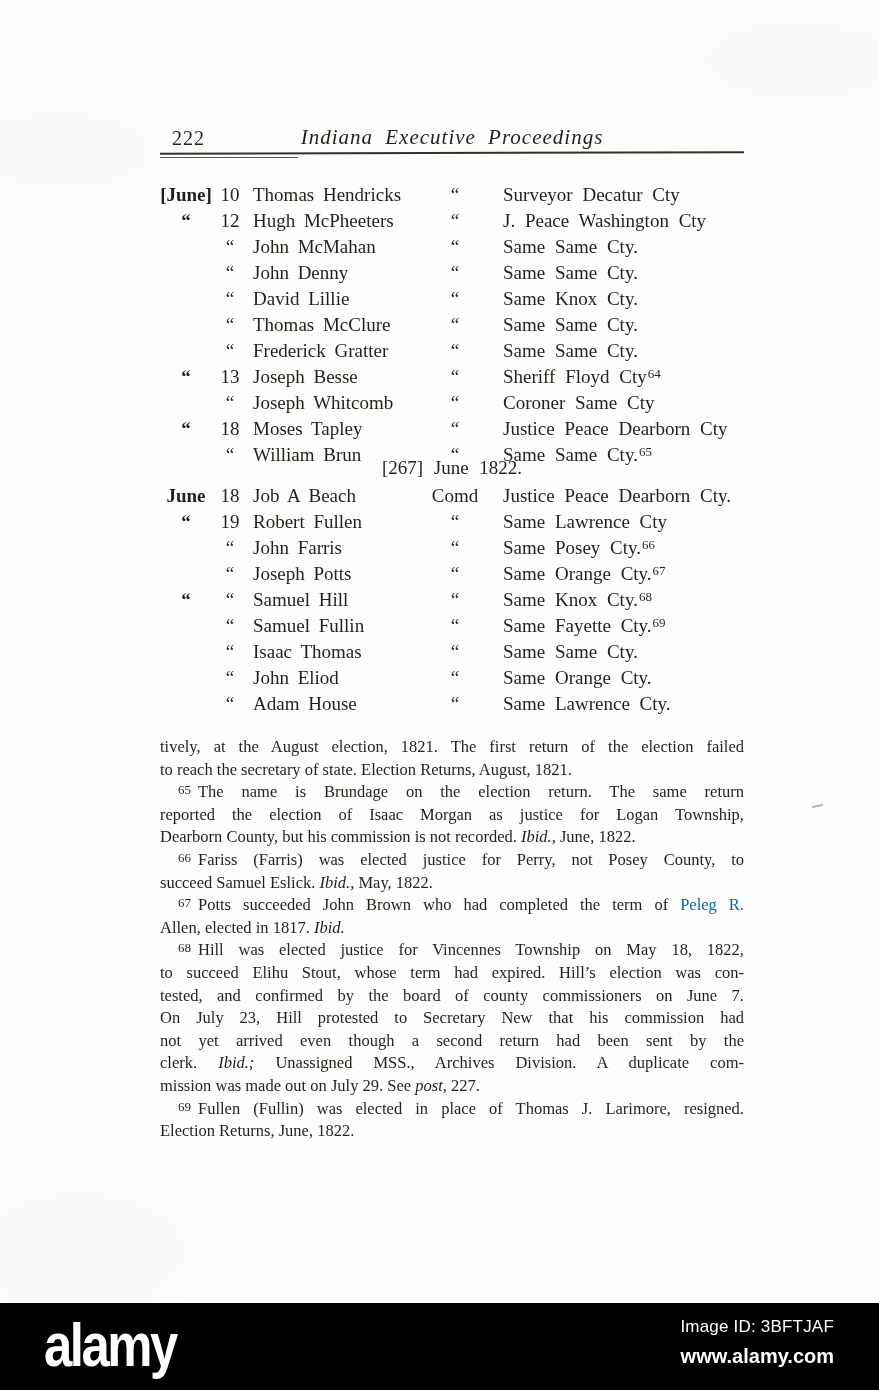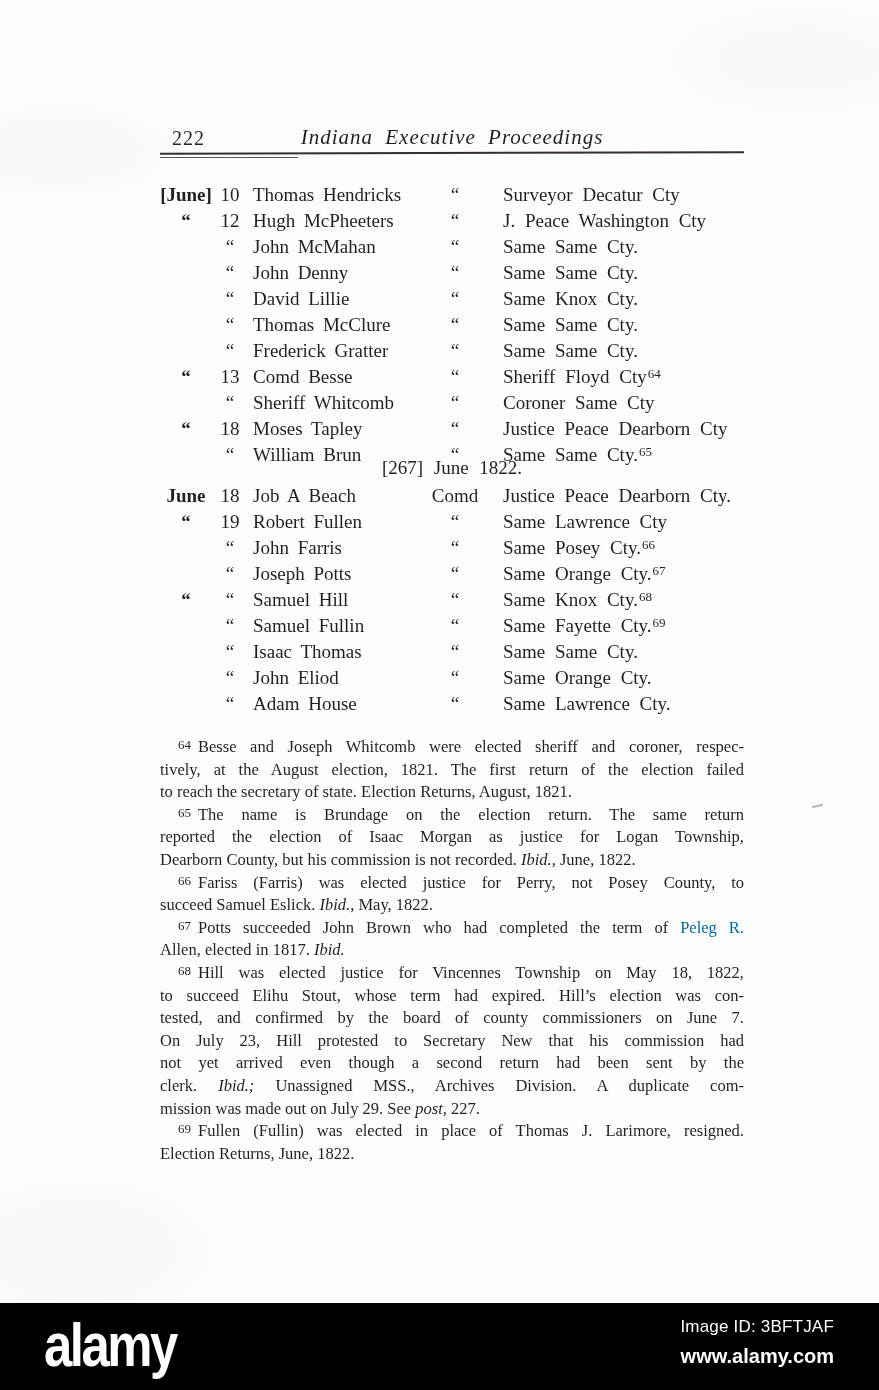--- a/index.html
+++ b/index.html
@@ -114,28 +114,28 @@
       <div class="trow" style="top: 340px;">
         <span class="c-month"></span>
         <span class="c-day">“</span>
         <span class="c-name">Frederick Gratter</span>
         <span class="c-comd">“</span>
         <span class="c-pos">Same Same Cty.</span>
       </div>
       <div class="trow" style="top: 366px;">
         <span class="c-month">“</span>
         <span class="c-day">13</span>
-        <span class="c-name">Comd Besse</span>
+        <span class="c-name">Joseph Besse</span>
         <span class="c-comd">“</span>
         <span class="c-pos">Sheriff Floyd Cty<span class="supref">64</span></span>
       </div>
       <div class="trow" style="top: 392px;">
         <span class="c-month"></span>
         <span class="c-day">“</span>
-        <span class="c-name">Sheriff Whitcomb</span>
+        <span class="c-name">Joseph Whitcomb</span>
         <span class="c-comd">“</span>
         <span class="c-pos">Coroner Same Cty</span>
       </div>
       <div class="trow" style="top: 418px;">
         <span class="c-month">“</span>
         <span class="c-day">18</span>
         <span class="c-name">Moses Tapley</span>
         <span class="c-comd">“</span>
         <span class="c-pos">Justice Peace Dearborn Cty</span>
       </div>
@@ -210,21 +210,20 @@
       <div class="trow" style="top: 693px;">
         <span class="c-month"></span>
         <span class="c-day">“</span>
         <span class="c-name">Adam House</span>
         <span class="c-comd">“</span>
         <span class="c-pos">Same Lawrence Cty.</span>
       </div>
     </div>
 
   <div class="footnotes" id="footnotes">
-      <div class="fline first"><span class="fnum">64</span><span class="">Besse and Joseph Whitcomb were elected sheriff and coroner, respec-</span></div>
       <div class="fline"><span class="">tively, at the August election, 1821. The first return of the election failed</span></div>
       <div class="fline last"><span class="">to reach the secretary of state. Election Returns, August, 1821.</span></div>
       <div class="fline first"><span class="fnum">65</span><span class="">The name is Brundage on the election return. The same return</span></div>
       <div class="fline"><span class="">reported the election of Isaac Morgan as justice for Logan Township,</span></div>
       <div class="fline last"><span class="">Dearborn County, but his commission is not recorded. </span><span class="seg-i ">Ibid.,</span><span class=""> June, 1822.</span></div>
       <div class="fline first"><span class="fnum">66</span><span class="">Fariss (Farris) was elected justice for Perry, not Posey County, to</span></div>
       <div class="fline last"><span class="">succeed Samuel Eslick. </span><span class="seg-i ">Ibid.,</span><span class=""> May, 1822.</span></div>
       <div class="fline first"><span class="fnum">67</span><span class="">Potts succeeded John Brown who had completed the term of </span><span class="seg-f">Peleg R.</span></div>
       <div class="fline last"><span class="">Allen, elected in 1817. </span><span class="seg-i ">Ibid.</span></div>
       <div class="fline first"><span class="fnum">68</span><span class="">Hill was elected justice for Vincennes Township on May 18, 1822,</span></div>

